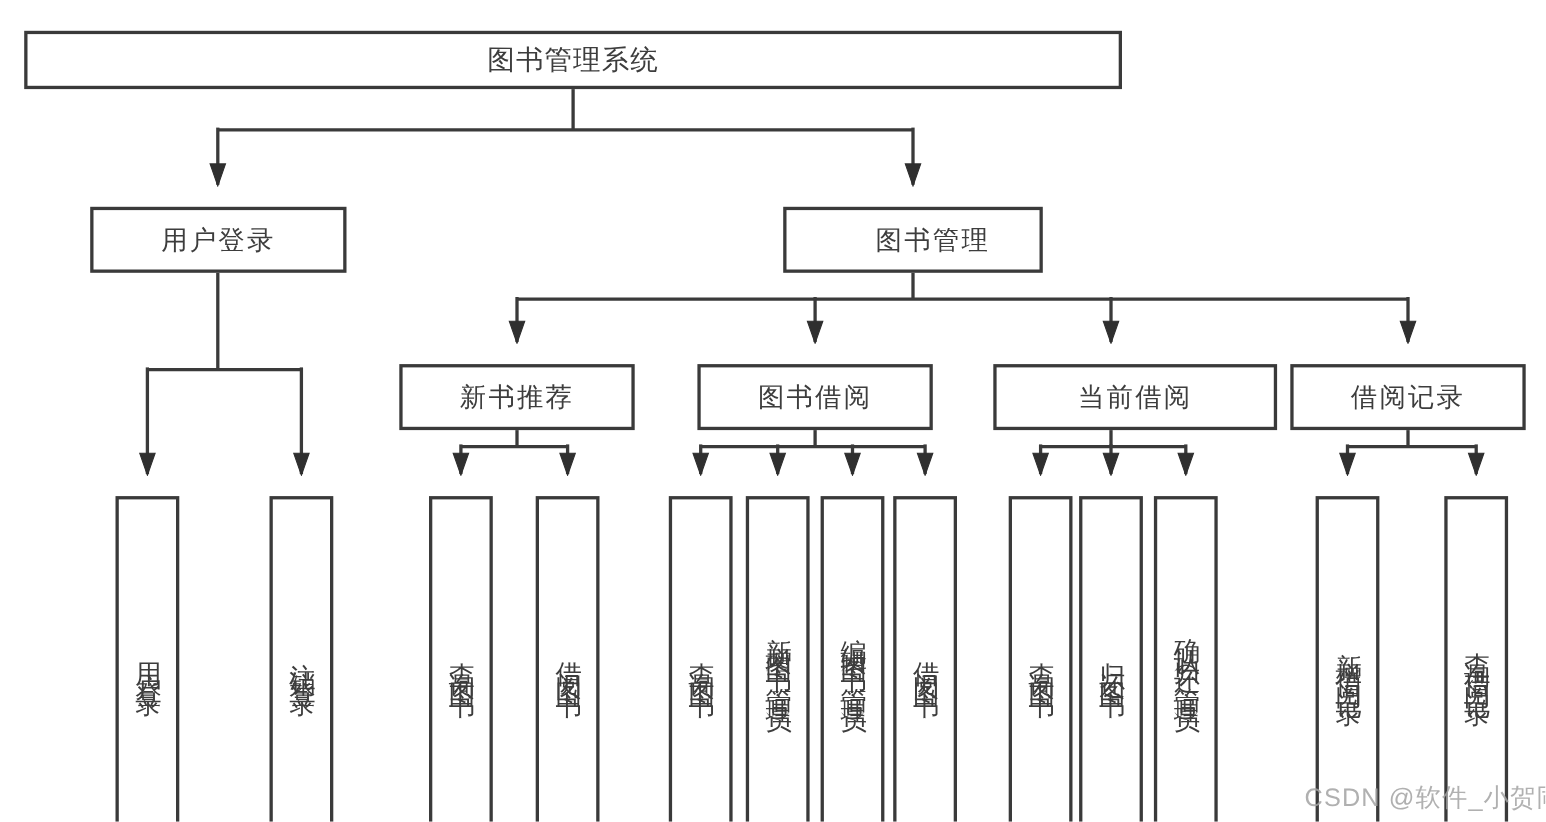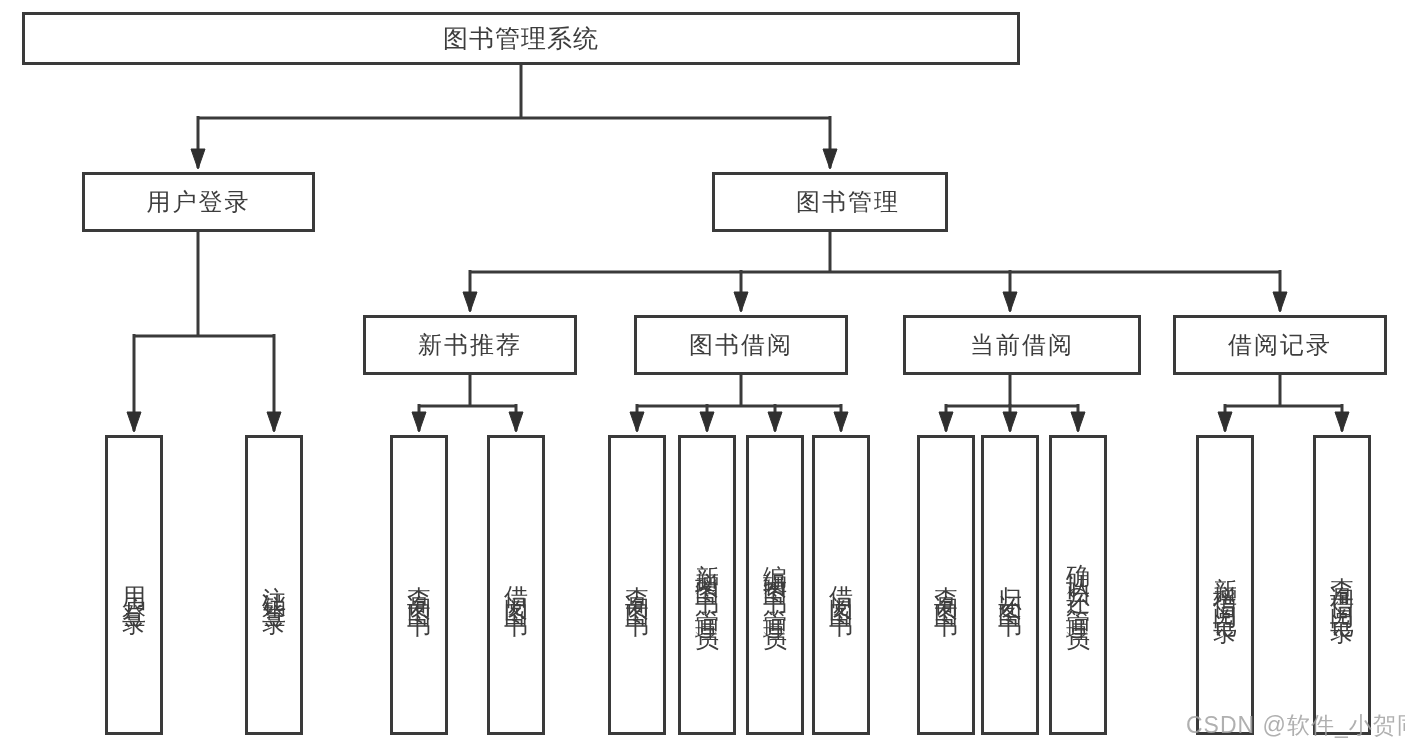--- a/index.html
+++ b/index.html
@@ -24,20 +24,21 @@
   .box {
     position: absolute;
     box-sizing: border-box;
     border: 3px solid #3a3a3a;
     background: #ffffff;
     color: #3d3d3d;
     display: flex;
     align-items: center;
     justify-content: center;
     text-align: center;
+    margin-top: 16px;
   }
   .h-box {
     font-size: 24px;
     letter-spacing: 2px;
     height: 60px;
   }
   .root-box {
     left: 22px; top: 12px;
     width: 998px; height: 53px;
     font-size: 25px;
@@ -133,21 +134,21 @@
   <div class="box h-box" style="left:712px; top:172px; width:236px;padding-left:36px;">
     <span>图书管理</span>
   </div>
 
   <div class="box h-box" style="left:363px; top:315px; width:214px;">
     <span>新书推荐</span>
   </div>
   <div class="box h-box" style="left:634px; top:315px; width:214px;">
     <span>图书借阅</span>
   </div>
-  <div class="box h-box" style="left:903px; top:315px; width:238px;">
+  <div class="box h-box" style="left:903px; top:315px; width:258px;">
     <span>当前借阅</span>
   </div>
   <div class="box h-box" style="left:1173px; top:315px; width:214px;">
     <span>借阅记录</span>
   </div>
 
   <div class="box v-box" style="left:105px;">
     <span class="v-text">用户登录</span>
   </div>
   <div class="box v-box" style="left:245px;">

